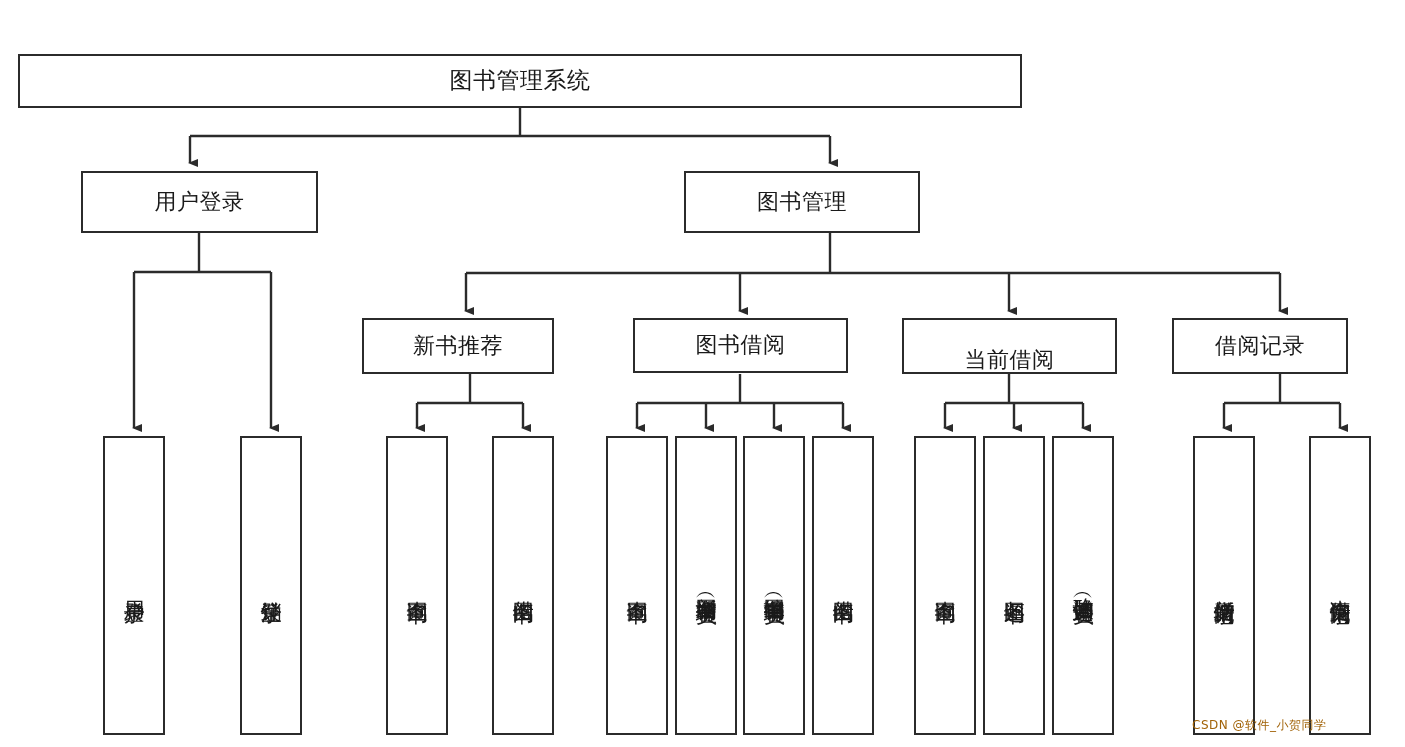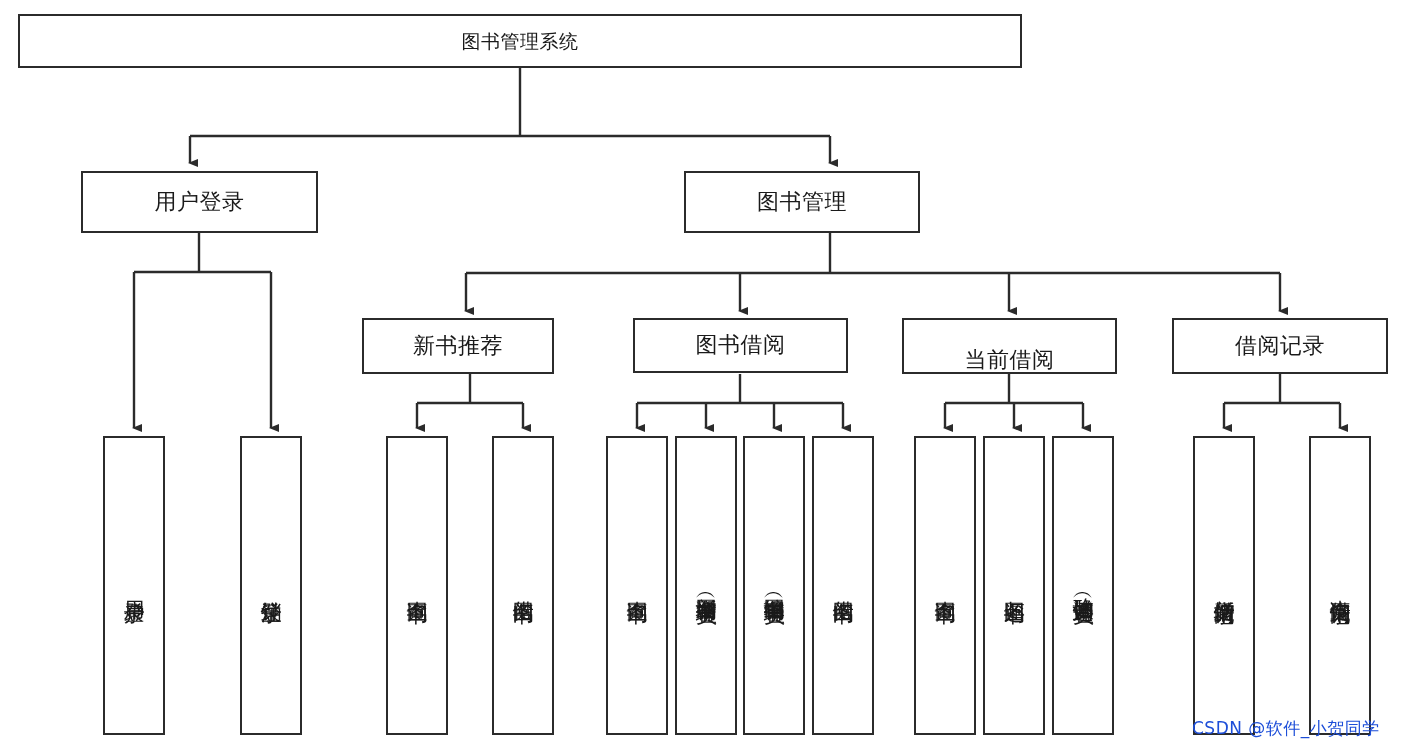--- a/index.html
+++ b/index.html
@@ -35,39 +35,40 @@
     justify-content: center;
     color: #1a1a1a;
     text-align: center;
   }
   .node.h {
     font-size: 22px;
     line-height: 1.1;
     letter-spacing: 0.5px;
   }
   .node.h.root {
-    font-size: 19px;
+    font-size: 23px;
+    margin-top: 40px;
   }
   .node.v {
     writing-mode: vertical-rl;
     text-orientation: upright;
     font-size: 21px;
     line-height: 1.25;
     letter-spacing: 1px;
     padding: 4px 0;
   }
   .node.v .vtext {
     writing-mode: vertical-rl;
     text-orientation: upright;
     white-space: nowrap;
   }
   .watermark {
     position: absolute;
-    font-size: 17px;
-    color: #1d4ed8;
+    font-size: 12px;
+    color: #a16207;
     letter-spacing: 0.5px;
     white-space: nowrap;
     user-select: none;
   }
 </style>
 </head>
 <body>
 
 <div id="canvas">
 
@@ -137,21 +138,21 @@
 
   <div class="node h" style="left:362px; top:318px; width:192px; height:56px;">
     <span>新书推荐</span>
   </div>
   <div class="node h" style="left:633px; top:318px; width:215px; height:55px;">
     <span>图书借阅</span>
   </div>
   <div class="node h" style="left:902px; top:318px; width:215px; height:56px;align-items:flex-end;">
     <span>当前借阅</span>
   </div>
-  <div class="node h" style="left:1172px; top:318px; width:216px; height:56px;">
+  <div class="node h" style="left:1172px; top:318px; width:176px; height:56px;">
     <span>借阅记录</span>
   </div>
 
   <div class="node v" style="left:103px; top:436px; width:62px; height:299px;">
     <span class="vtext">用户登录</span>
   </div>
   <div class="node v" style="left:240px; top:436px; width:62px; height:299px;">
     <span class="vtext">注销登录</span>
   </div>
 

